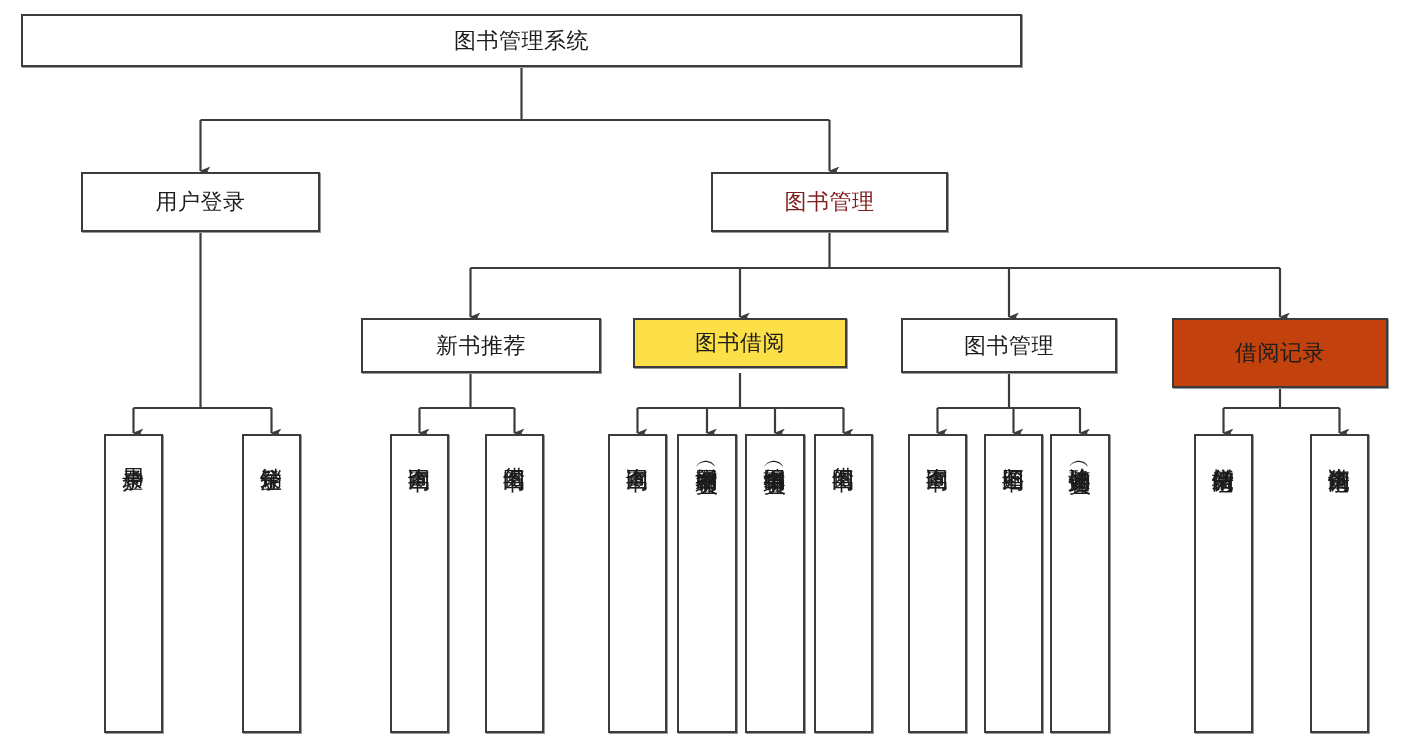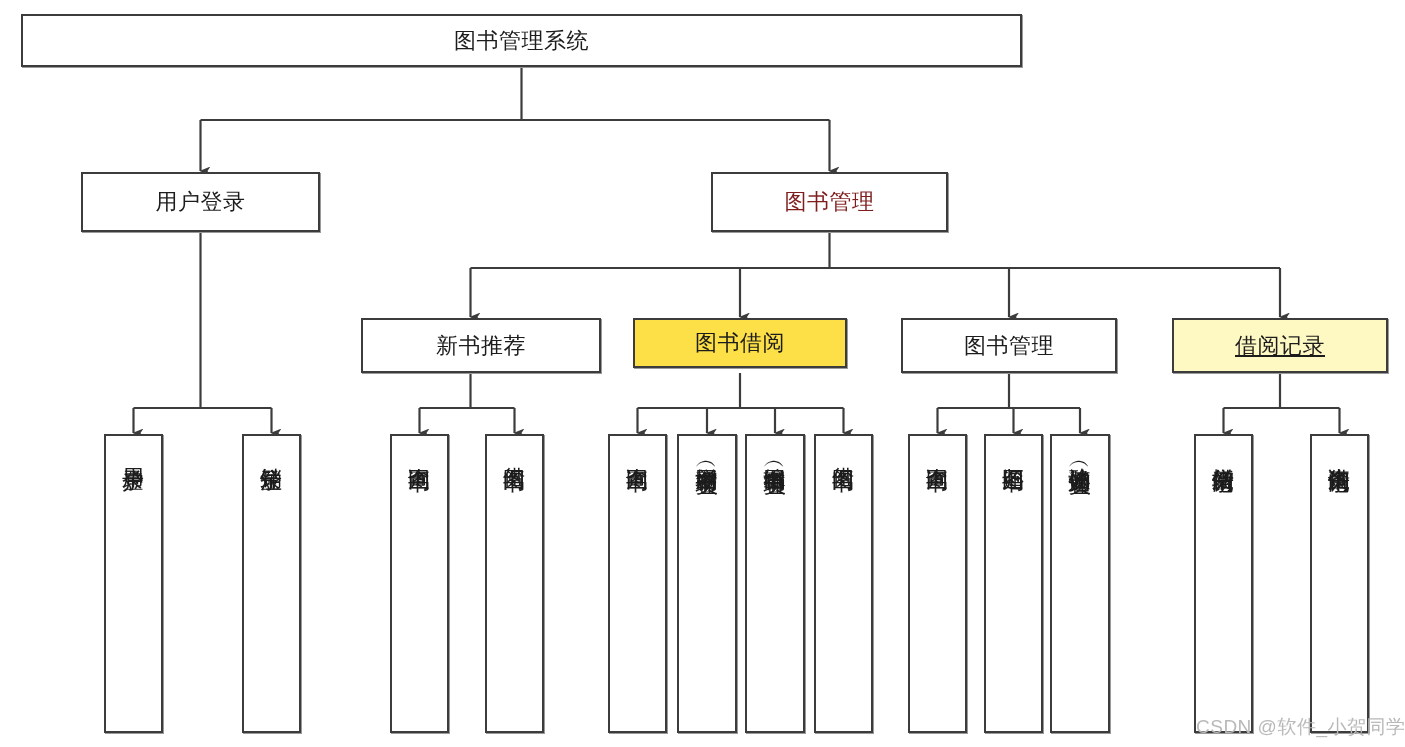--- a/index.html
+++ b/index.html
@@ -125,21 +125,21 @@
       </div>
       <div class="node horizontal" style="left: 361px; top: 318px; width: 240px; height: 55px; border-color: rgb(60, 60, 60); background: rgb(255, 255, 255);">
         <span class="node-label" style="color: rgb(28, 28, 28);">新书推荐</span>
       </div>
       <div class="node horizontal" style="left: 633px; top: 318px; width: 214px; height: 50px; border-color: rgb(60, 60, 60); background: #fde047;">
         <span class="node-label" style="color: rgb(28, 28, 28);">图书借阅</span>
       </div>
       <div class="node horizontal" style="left: 901px; top: 318px; width: 216px; height: 55px; border-color: rgb(60, 60, 60); background: rgb(255, 255, 255);">
         <span class="node-label" style="color: rgb(28, 28, 28);">图书管理</span>
       </div>
-      <div class="node horizontal" style="left: 1172px; top: 318px; width: 216px; height: 55px; border-color: rgb(60, 60, 60); background: #fef9c3; text-decoration: underline;">
+      <div class="node horizontal" style="left: 1172px; top: 318px; width: 216px; height: 70px; border-color: rgb(60, 60, 60); background: #c2410c;">
         <span class="node-label" style="color: rgb(28, 28, 28);">借阅记录</span>
       </div>
       <div class="node vertical" style="left: 104px; top: 434px; width: 59px; height: 299px; border-color: rgb(60, 60, 60); background: rgb(255, 255, 255);">
         <span class="node-label" style="color: rgb(28, 28, 28);">用户登录</span>
       </div>
       <div class="node vertical" style="left: 242px; top: 434px; width: 59px; height: 299px; border-color: rgb(60, 60, 60); background: rgb(255, 255, 255);">
         <span class="node-label" style="color: rgb(28, 28, 28);">注销登录</span>
       </div>
       <div class="node vertical" style="left: 390px; top: 434px; width: 59px; height: 299px; border-color: rgb(60, 60, 60); background: rgb(255, 255, 255);">
         <span class="node-label" style="color: rgb(28, 28, 28);">查询图书</span>
@@ -168,14 +168,13 @@
       <div class="node vertical" style="left: 1050px; top: 434px; width: 60px; height: 299px; border-color: rgb(60, 60, 60); background: rgb(255, 255, 255);">
         <span class="node-label" style="color: rgb(28, 28, 28);">确认归还（管理员）</span>
       </div>
       <div class="node vertical" style="left: 1194px; top: 434px; width: 59px; height: 299px; border-color: rgb(60, 60, 60); background: rgb(255, 255, 255);">
         <span class="node-label" style="color: rgb(28, 28, 28);">新增借阅记录</span>
       </div>
       <div class="node vertical" style="left: 1310px; top: 434px; width: 59px; height: 299px; border-color: rgb(60, 60, 60); background: rgb(255, 255, 255);">
         <span class="node-label" style="color: rgb(28, 28, 28);">查询借阅记录</span>
       </div>
     </div>
-  <div class="watermark" style="left: 1196px; top: 714px; color: rgb(185, 185, 185);">CSDN @软件_小贺同学</div>
 </div>
 
 </body></html>

